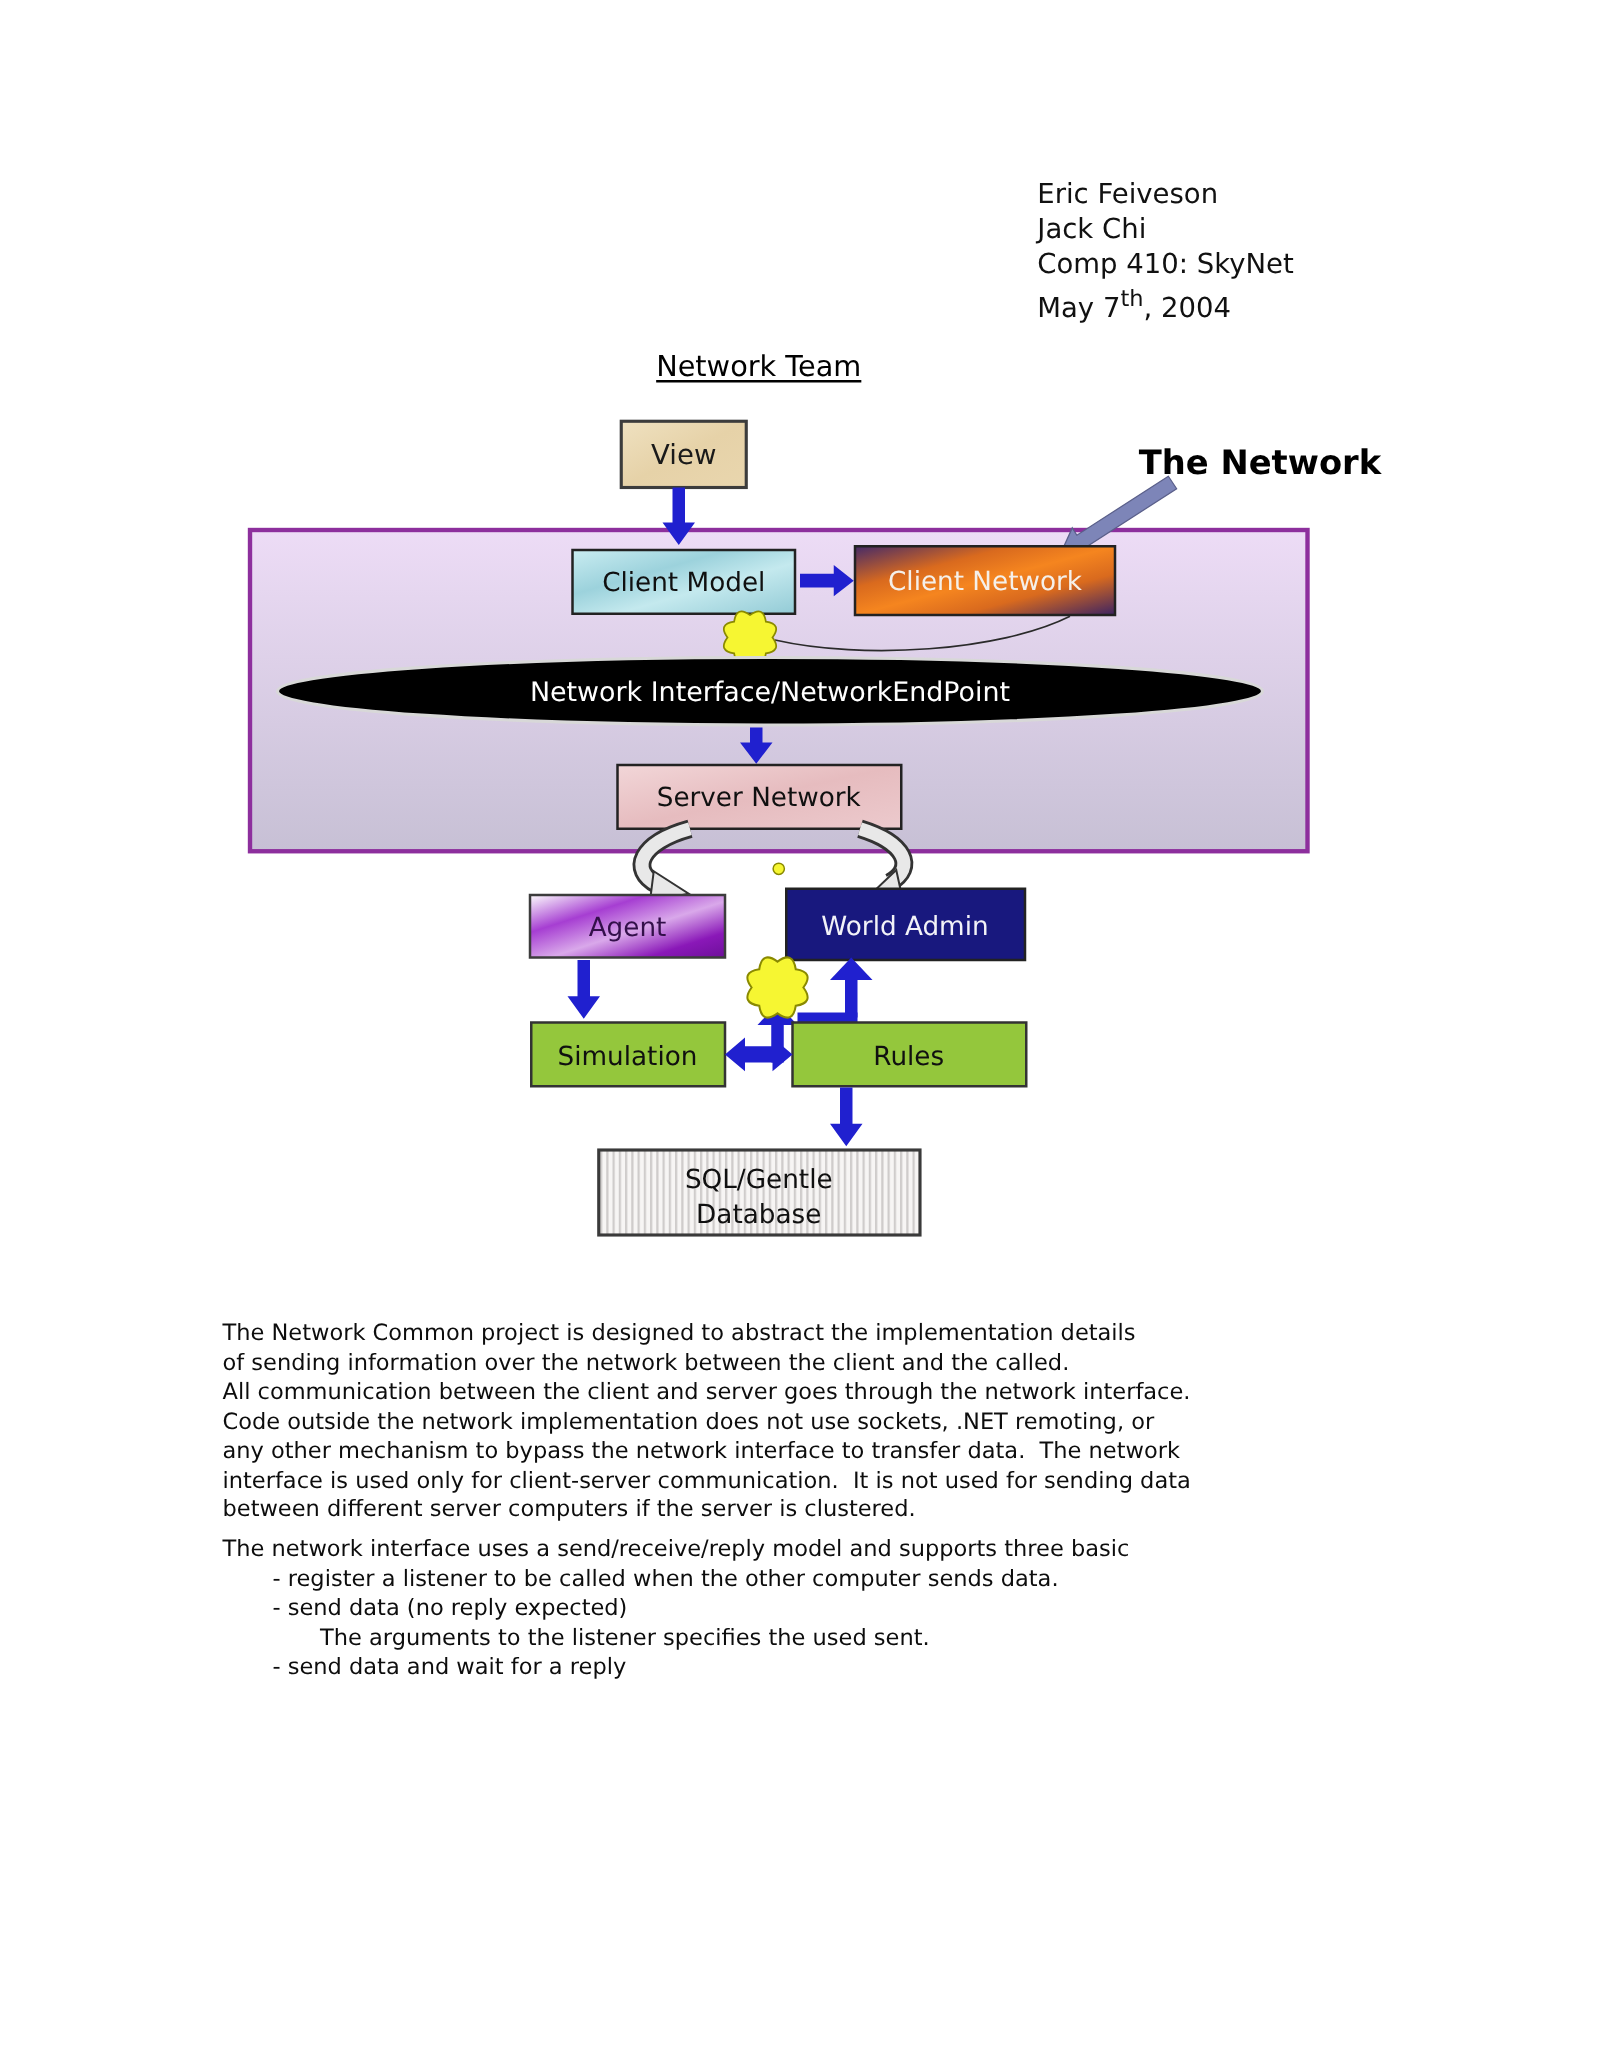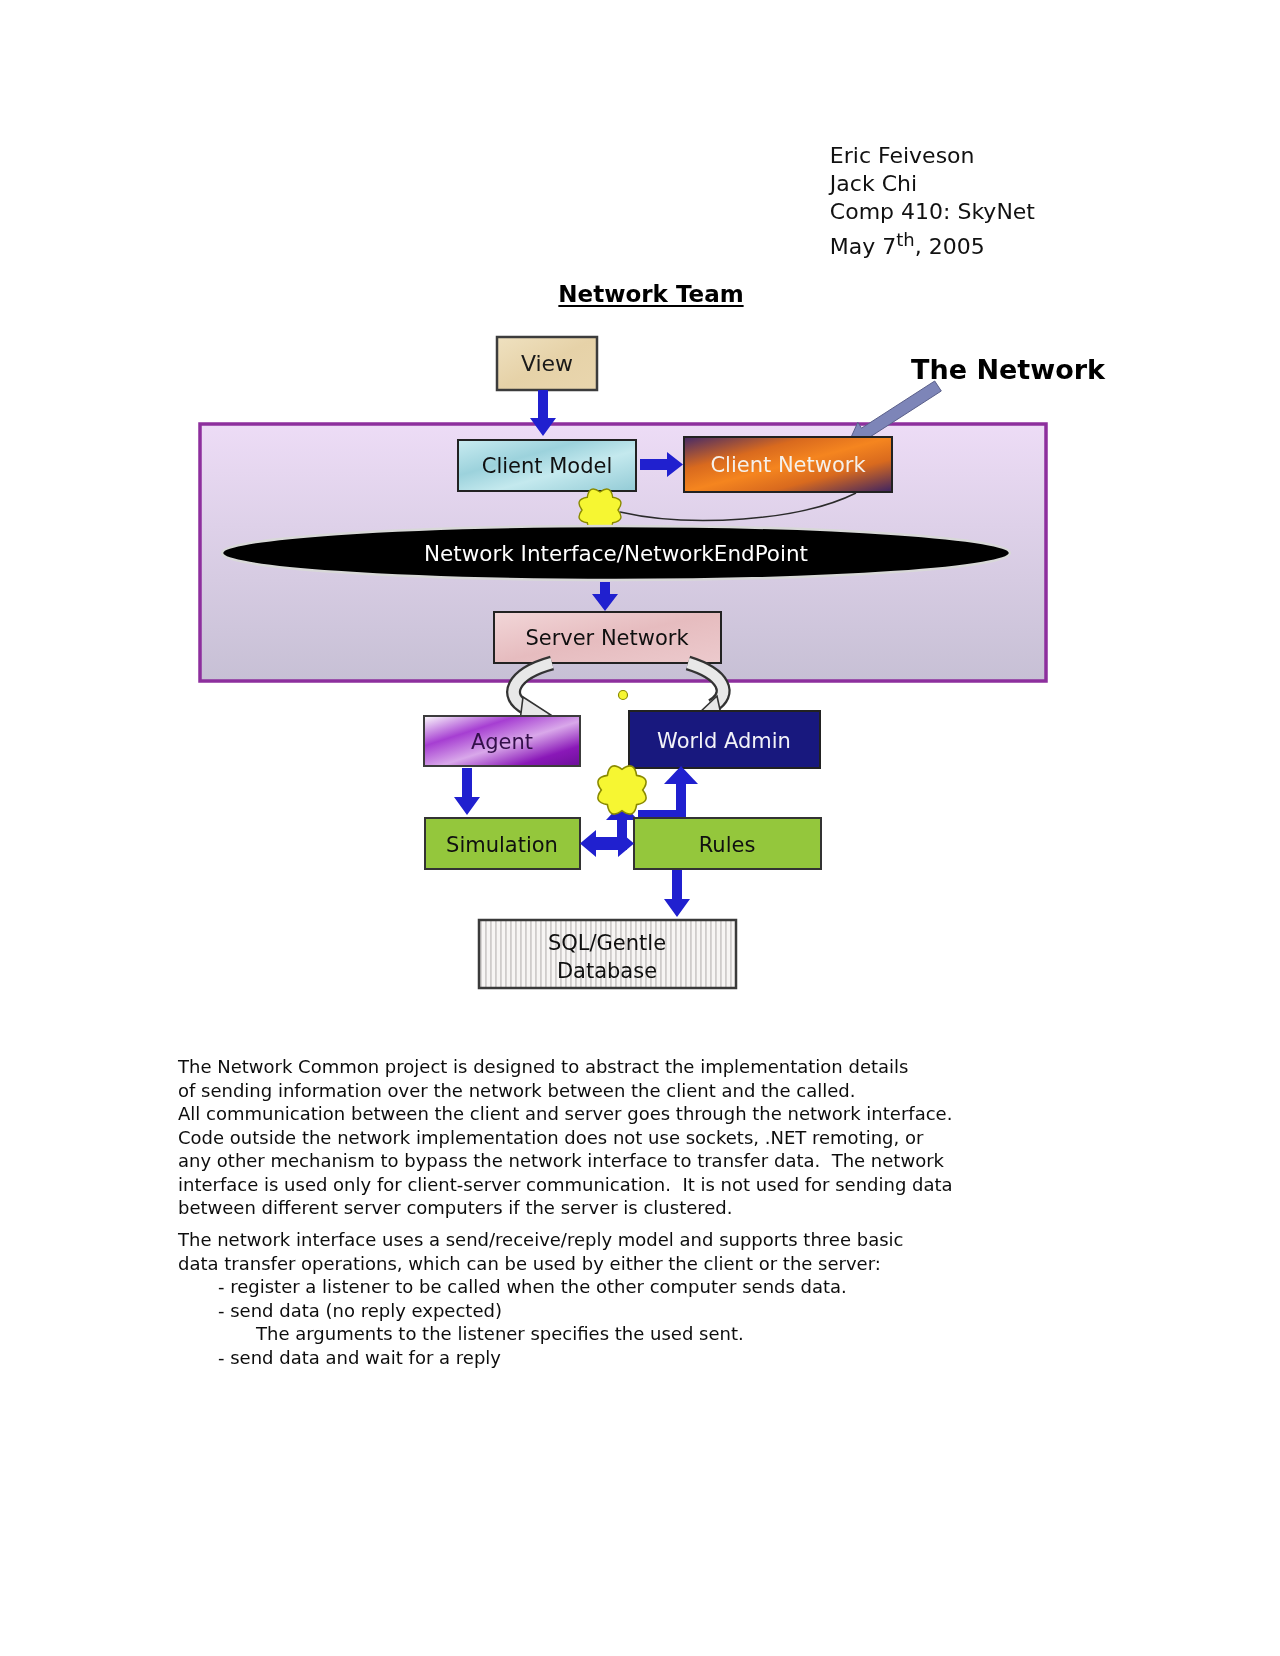--- a/index.html
+++ b/index.html
@@ -3,21 +3,21 @@
 <meta charset="utf-8">
 <style>
   html,body{margin:0;padding:0;background:#ffffff;}
   #page{position:relative;width:1280px;height:1656px;background:#ffffff;overflow:hidden;
         font-family:"DejaVu Sans","Liberation Sans",sans-serif;color:#0f0f0f;}
   
   #hdr{position:absolute;top:142px;right:245px;text-align:left;font-size:22px;line-height:28px;color:#111;}
   #hdr sup{font-size:18px;}
   
   #title{position:absolute;top:281px;left:0;width:1214px;text-align:center;
-         font-size:23px;font-weight:bold;color:#000;margin-left:44px;}
+         font-size:23px;font-weight:normal;color:#000;}
   #title span{text-decoration:underline;text-decoration-thickness:2px;text-underline-offset:3px;}
   
   #diagram{position:absolute;top:0;left:0;}
   svg text{font-family:"DejaVu Sans","Liberation Sans",sans-serif;}
   
   .para{position:absolute;left:178px;width:900px;font-size:18px;line-height:23.5px;color:#0d0d0d;}
   #para1{top:1043px;margin-top:12px;}
   #para2{top:1228px;}
   .ln{white-space:pre;}
   .ind0{padding-left:0;}
@@ -26,21 +26,21 @@
 </style>
 </head>
 <body>
 
 <div id="page">
 
   <div id="hdr">
     <div>Eric Feiveson</div>
     <div>Jack Chi</div>
     <div>Comp 410: SkyNet</div>
-    <div><span>May 7</span><sup>th</sup><span>, 2005</span></div>
+    <div><span>May 7</span><sup>th</sup><span>, 2004</span></div>
   </div>
 
   <div id="title"><span>Network Team</span></div>
 
   <svg id="diagram" width="1280" height="1010" viewBox="0 0 1280 1010">
     <defs>
       <linearGradient id="contGrad" x1="0" y1="0" x2="0" y2="1">
         <stop offset="0" stop-color="#eddcf6"></stop>
           <stop offset="1" stop-color="#c7c0d5"></stop>
       </linearGradient>
@@ -185,20 +185,19 @@
     <div class="ln">of sending information over the network between the client and the called.</div>
     <div class="ln">All communication between the client and server goes through the network interface.</div>
     <div class="ln">Code outside the network implementation does not use sockets, .NET remoting, or</div>
     <div class="ln">any other mechanism to bypass the network interface to transfer data.  The network</div>
     <div class="ln">interface is used only for client-server communication.  It is not used for sending data</div>
     <div class="ln">between different server computers if the server is clustered.</div>
   </div>
 
   <div id="para2" class="para">
     <div class="ln ind0">The network interface uses a send/receive/reply model and supports three basic</div>
-    <div class="ln ind0">data transfer operations, which can be used by either the client or the server:</div>
     <div class="ln ind1">- register a listener to be called when the other computer sends data.</div>
     <div class="ln ind1">- send data (no reply expected)</div>
     <div class="ln ind2">The arguments to the listener specifies the used sent.</div>
     <div class="ln ind1">- send data and wait for a reply</div>
   </div>
 
 </div>
 
 </body></html>

